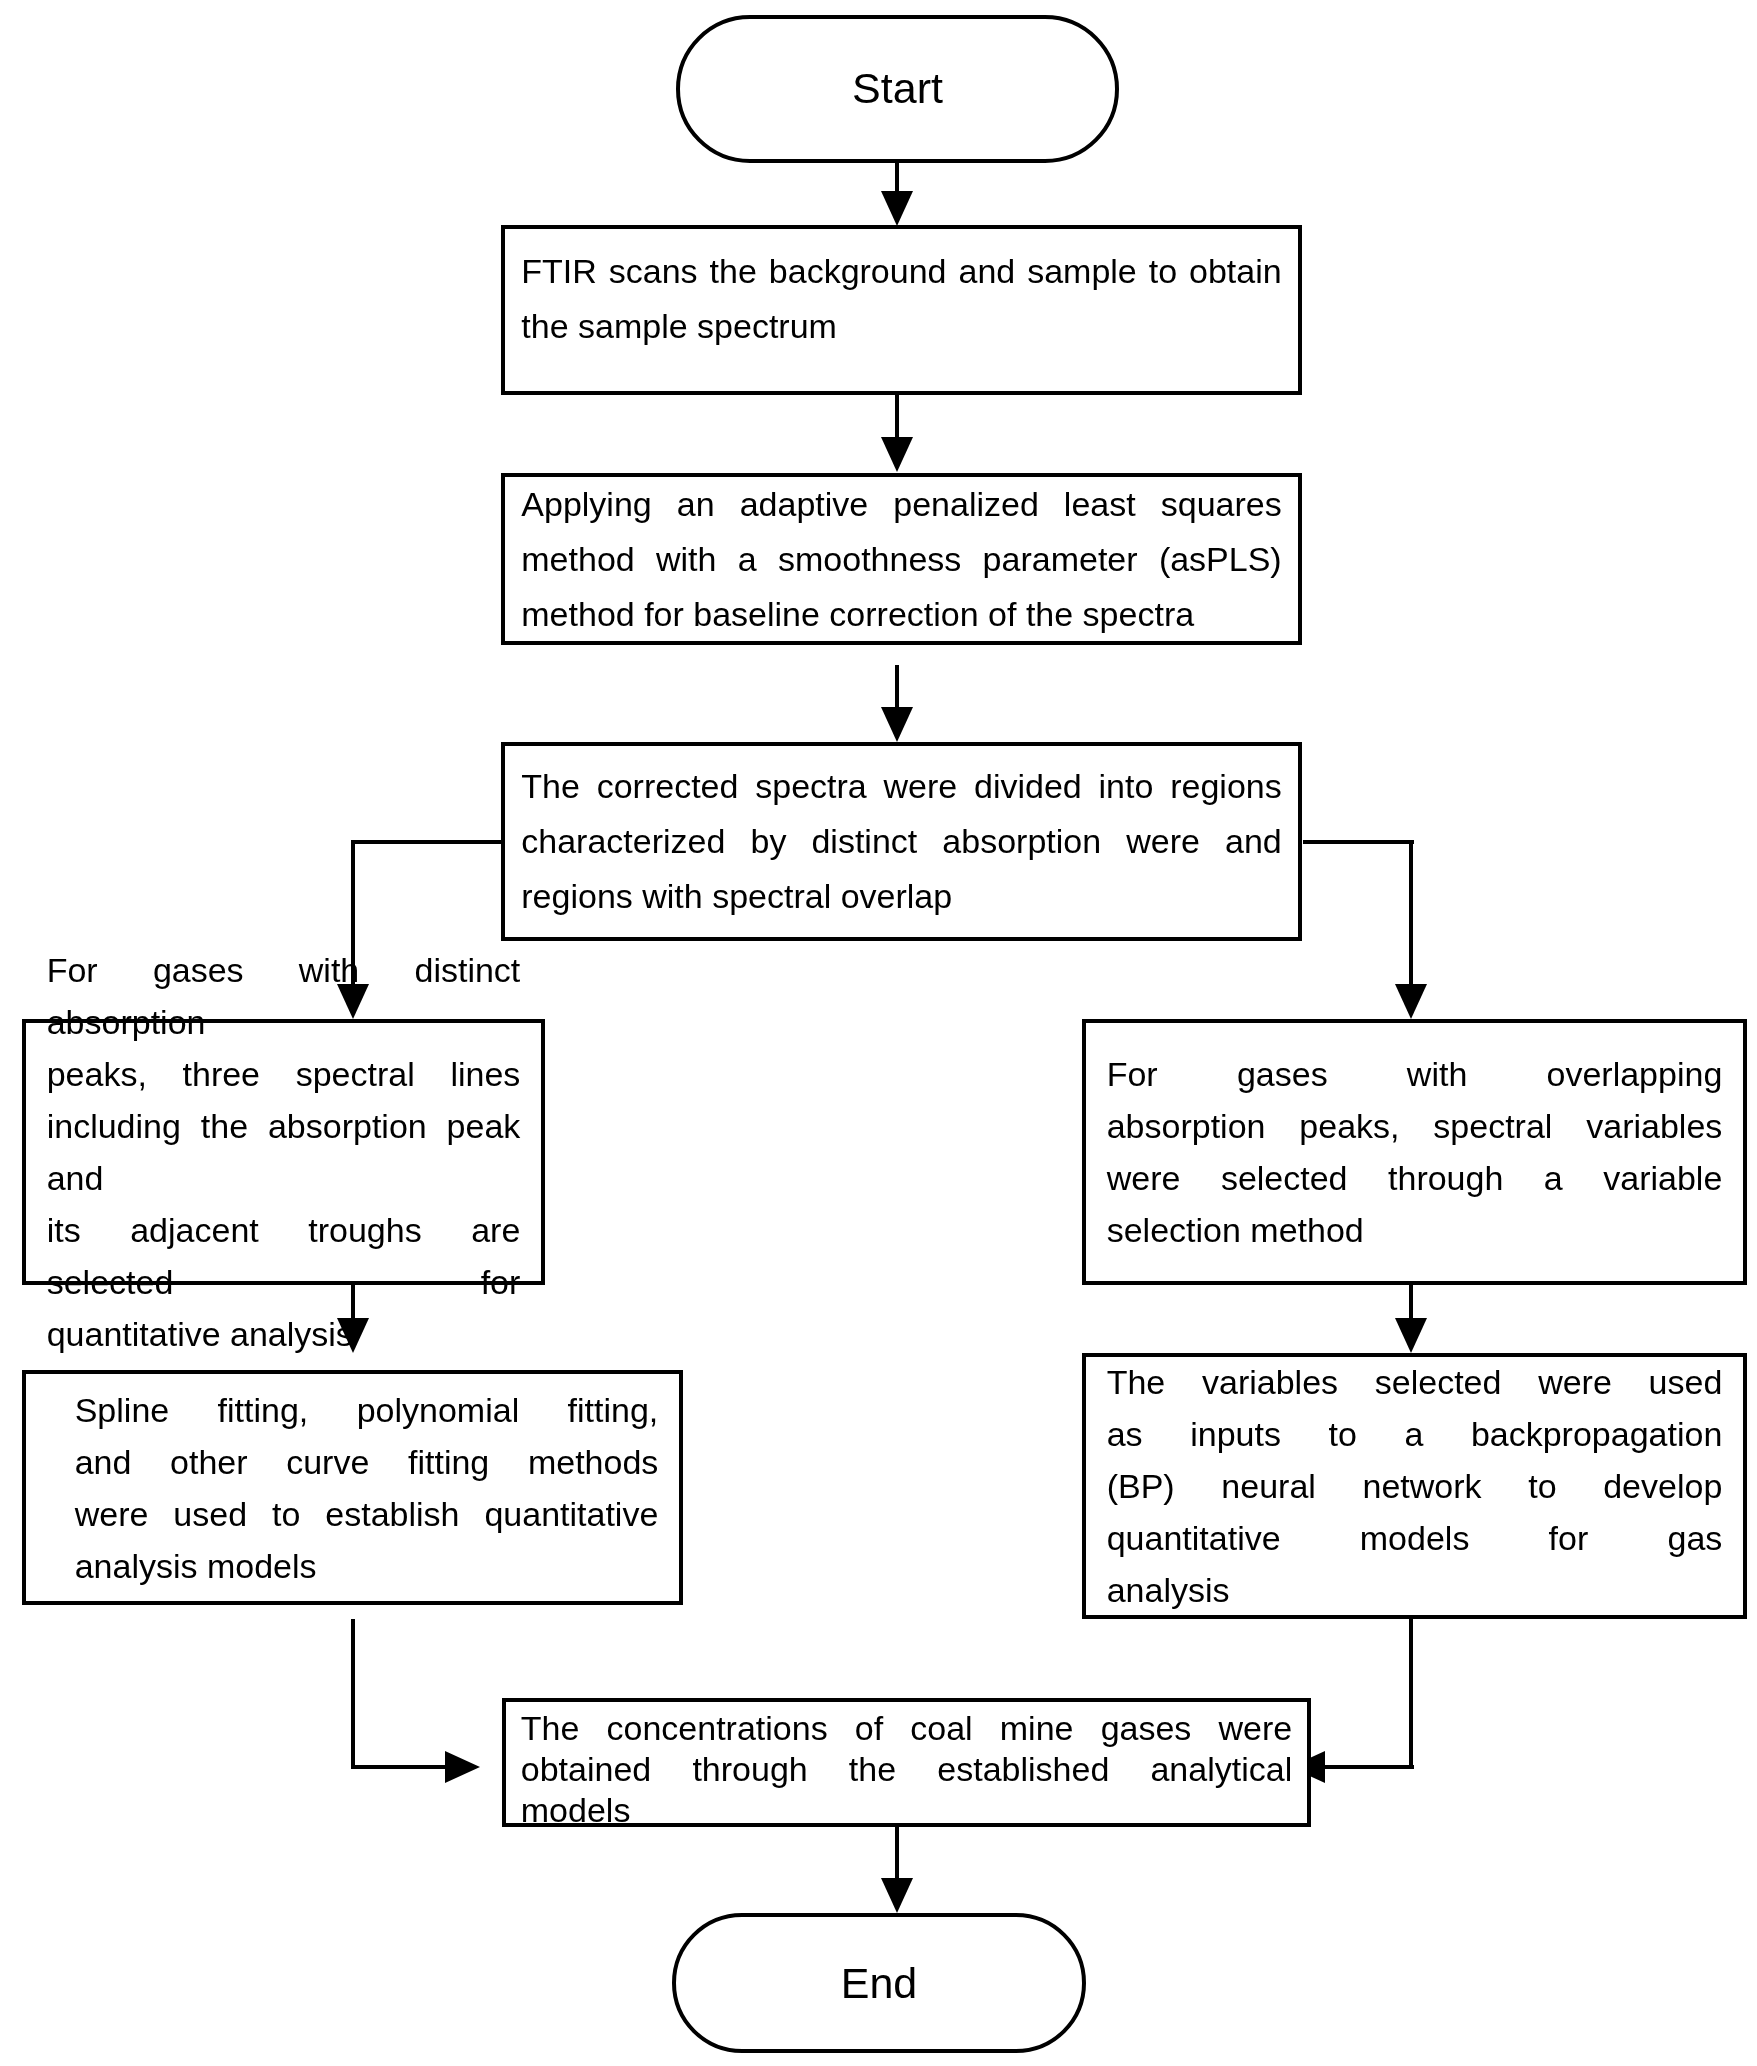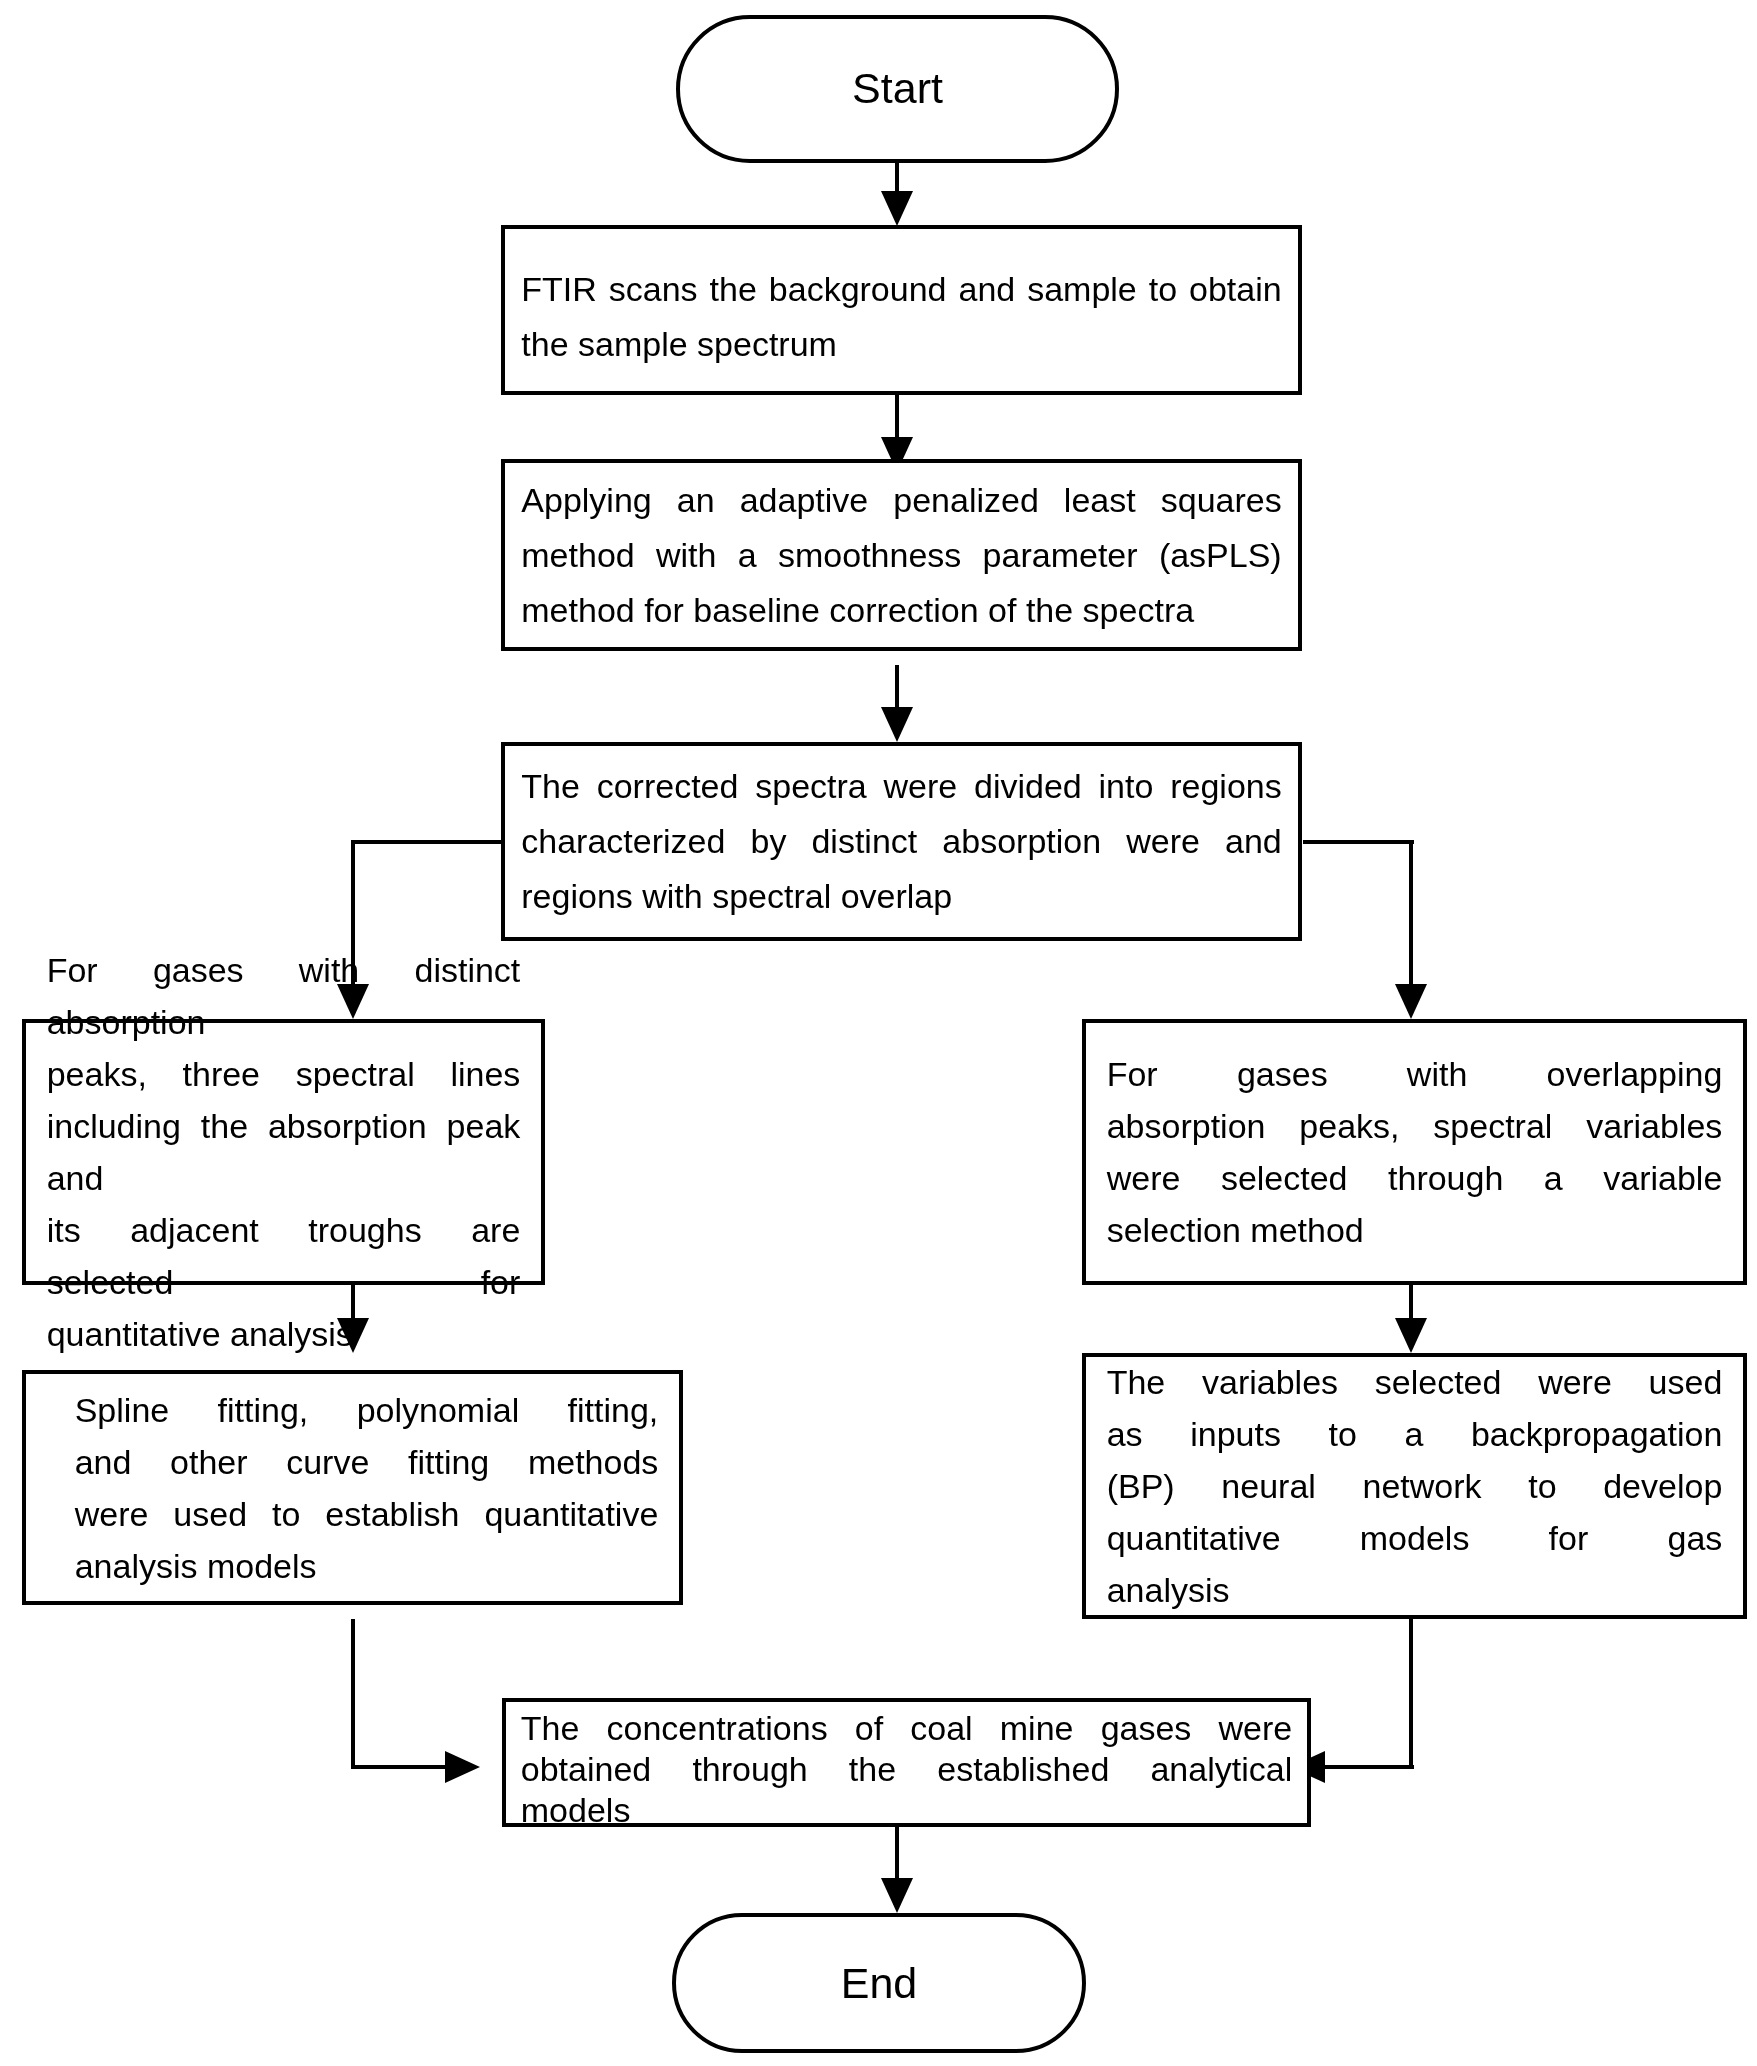--- a/index.html
+++ b/index.html
@@ -87,31 +87,31 @@
 
 <div id="canvas">
 
   <div class="node terminal" style="left:676px; top:14.8px; width:443px; height:148px;">
     <span>Start</span>
   </div>
 
   <div class="seg" style="left:895px; top:161px; width:4.4px; height:34px;"></div>
   <div class="head down" style="left:881px; top:191px;"></div>
 
-  <div class="node process lh-wide pad-a top-align" style="left:501px; top:225px; width:801px; height:170px; padding-top:14.8px;align-items:center;">
+  <div class="node process lh-wide pad-a top-align" style="left:501px; top:225px; width:801px; height:170px; padding-top:14.8px;">
     <div class="inner">
         <div class="line">FTIR scans the background and sample to obtain</div>
         <div class="line">the sample spectrum</div>
       </div>
   </div>
 
   <div class="seg" style="left:895px; top:395px; width:4.4px; height:44px;"></div>
   <div class="head down" style="left:881px; top:437px;"></div>
 
-  <div class="node process lh-wide pad-a" style="left:501px; top:459px; width:801px; height:192px;align-items:center;">
+  <div class="node process lh-wide pad-a" style="left:501px; top:473px; width:801px; height:172px;align-items:center;">
     <div class="inner">
         <div class="line">Applying an adaptive penalized least squares</div>
         <div class="line">method with a smoothness parameter (asPLS)</div>
         <div class="line">method for baseline correction of the spectra</div>
       </div>
   </div>
 
   <div class="seg" style="left:895px; top:665px; width:4.4px; height:44px;"></div>
   <div class="head down" style="left:881px; top:707px;"></div>
 

